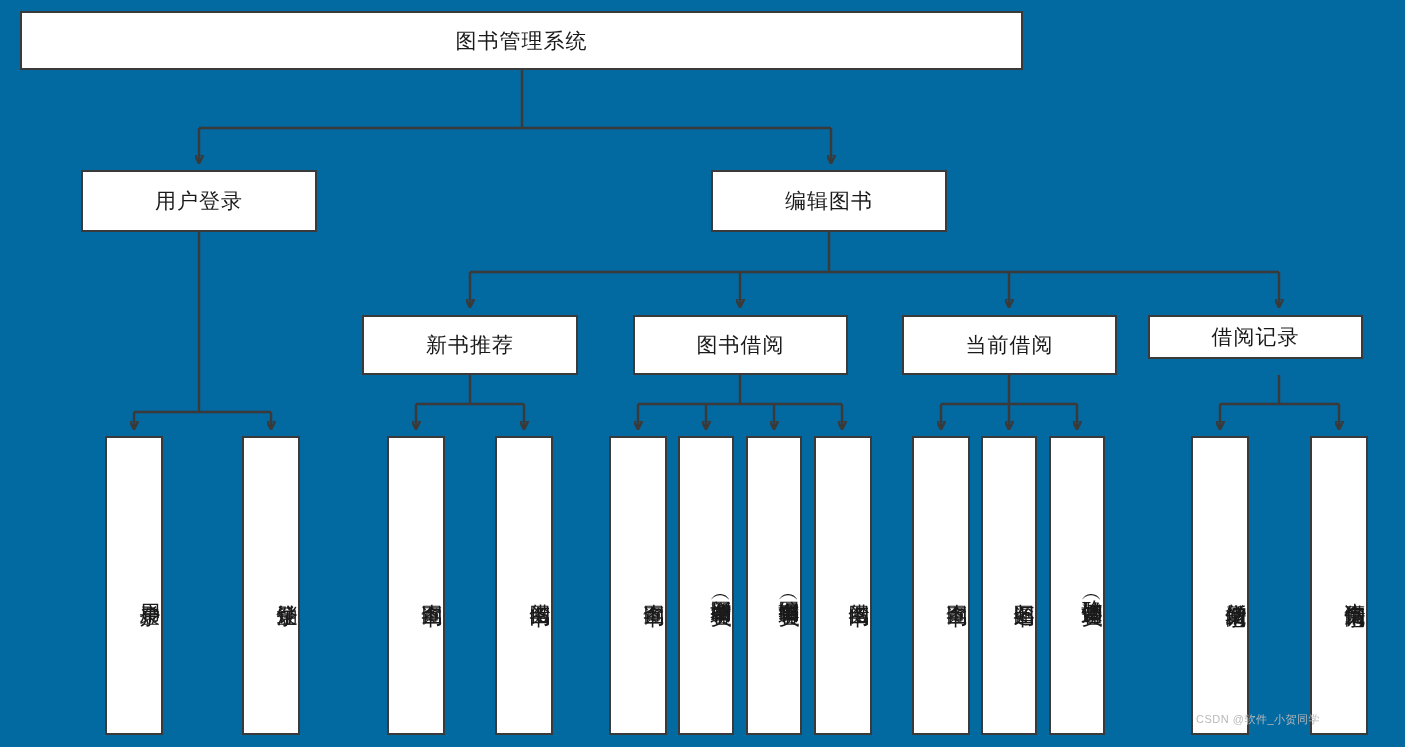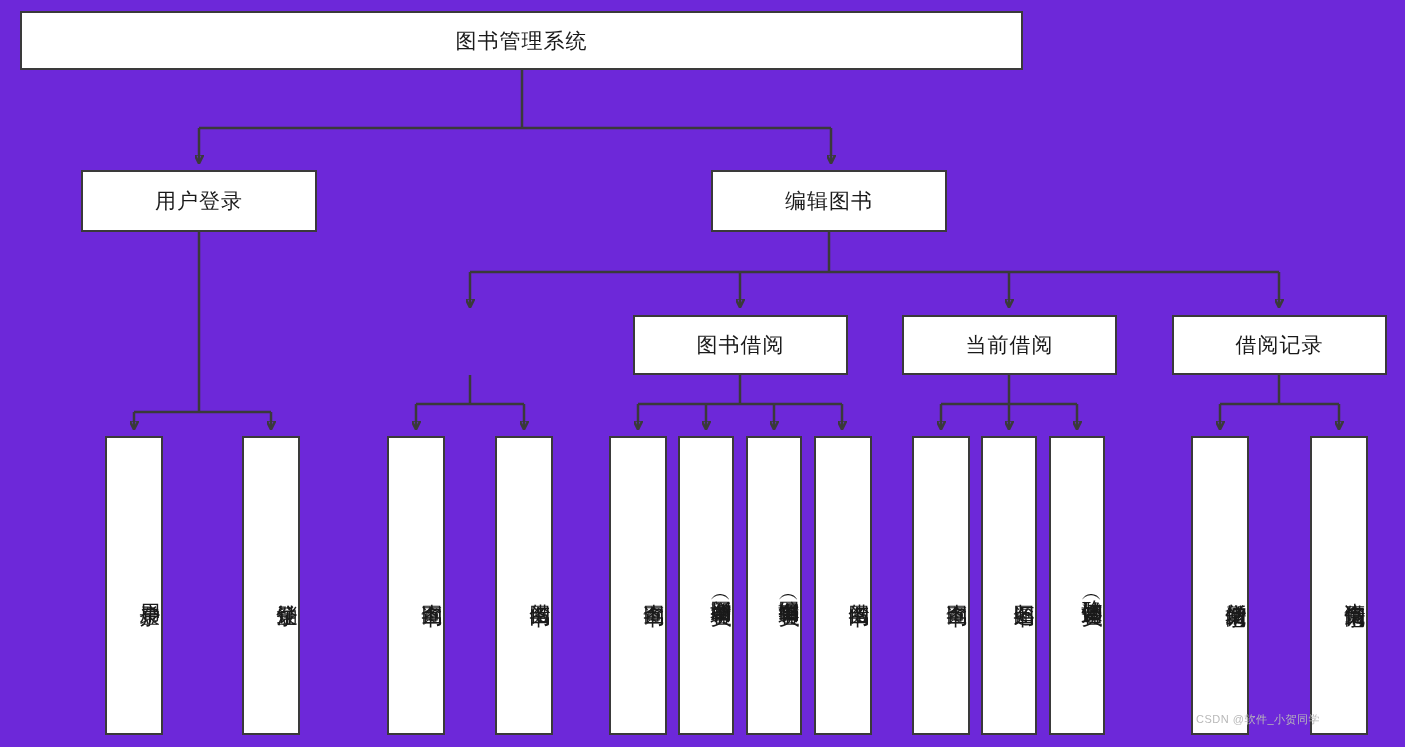--- a/index.html
+++ b/index.html
@@ -7,21 +7,21 @@
     padding: 0;
     background: #ffffff;
   }
   body {
     font-family: "Liberation Sans", "DejaVu Sans", sans-serif;
   }
   #canvas {
     position: relative;
     width: 1405px;
     height: 747px;
-    background: #6d28d9;
+    background: #0369a1;
     overflow: hidden;
   }
   .node {
     position: absolute;
     box-sizing: border-box;
     border: 2.5px solid #3a3a3a;
     background: #ffffff;
     display: flex;
     align-items: center;
     justify-content: center;
@@ -125,27 +125,30 @@
     <span>图书管理系统</span>
   </div>
 
   <div class="node h" style="left:81px; top:170px; width:236px; height:62px;">
     <span>用户登录</span>
   </div>
   <div class="node h" style="left:711px; top:170px; width:236px; height:62px;">
     <span>编辑图书</span>
   </div>
 
+  <div class="node h" style="left:362px; top:315px; width:216px; height:60px;">
+    <span>新书推荐</span>
+  </div>
   <div class="node h" style="left:633px; top:315px; width:215px; height:60px;">
     <span>图书借阅</span>
   </div>
   <div class="node h" style="left:902px; top:315px; width:215px; height:60px;">
     <span>当前借阅</span>
   </div>
-  <div class="node h" style="left:1172px; top:315px; width:215px; height:60px;">
+  <div class="node h" style="left:1148px; top:315px; width:215px; height:44px;">
     <span>借阅记录</span>
   </div>
 
   <div class="node v" style="left:105px; top:436px; width:58px; height:299px;">
     <span>用户登录</span>
   </div>
   <div class="node v" style="left:242px; top:436px; width:58px; height:299px;">
     <span>注销登录</span>
   </div>
 

